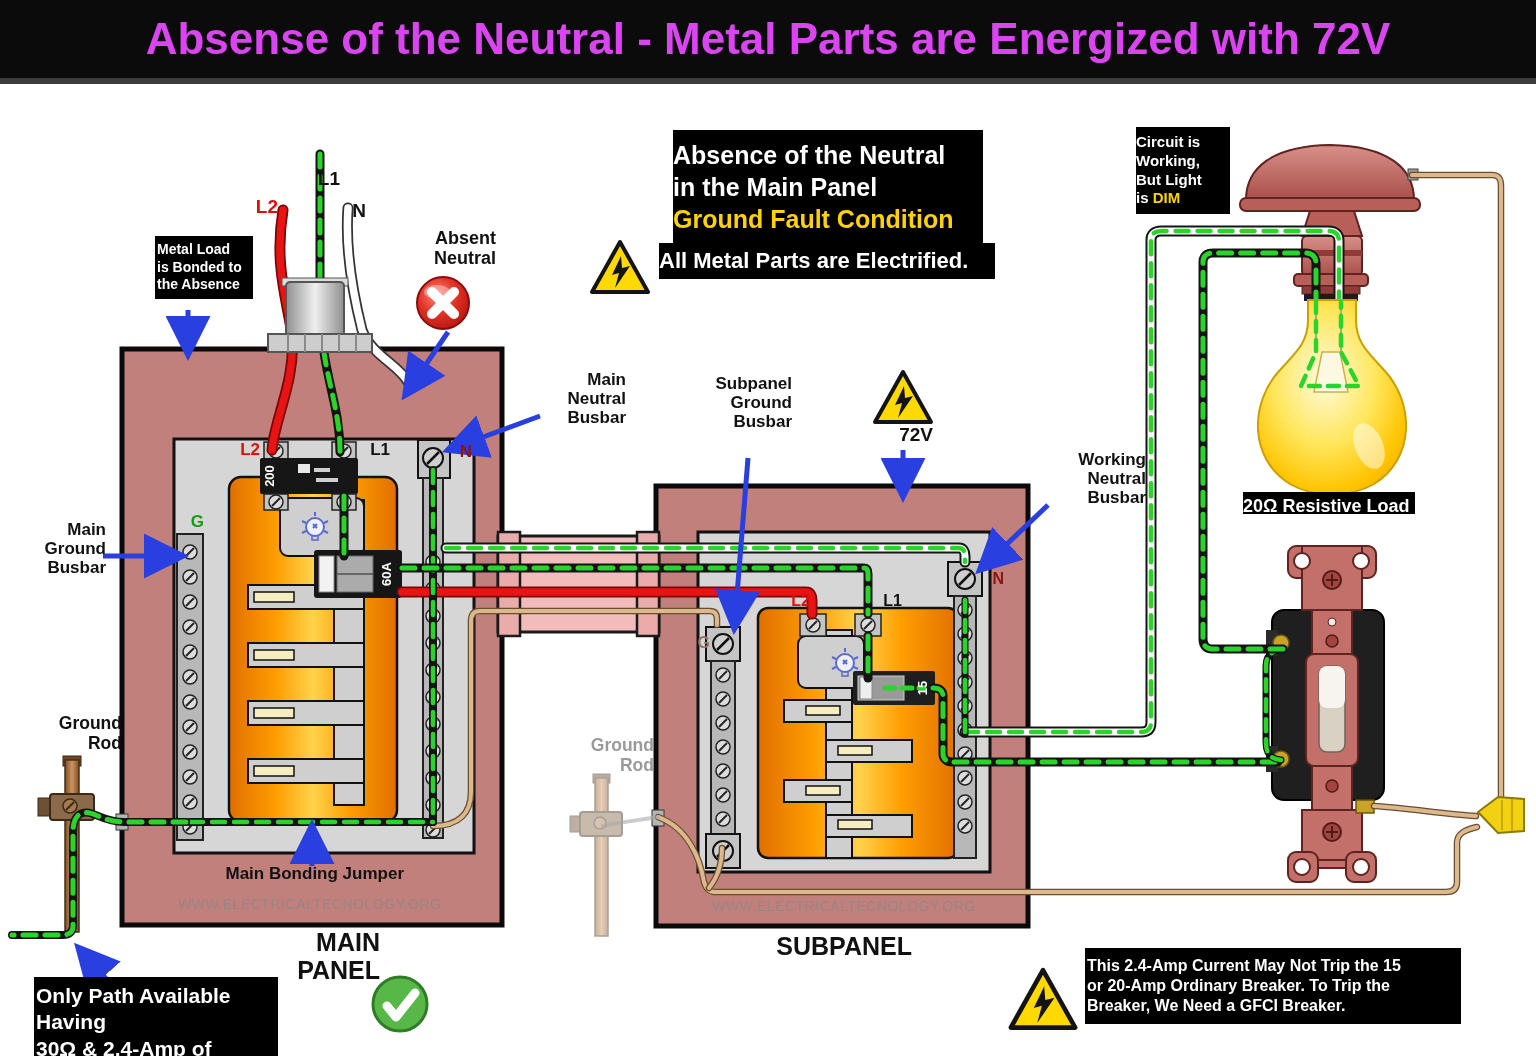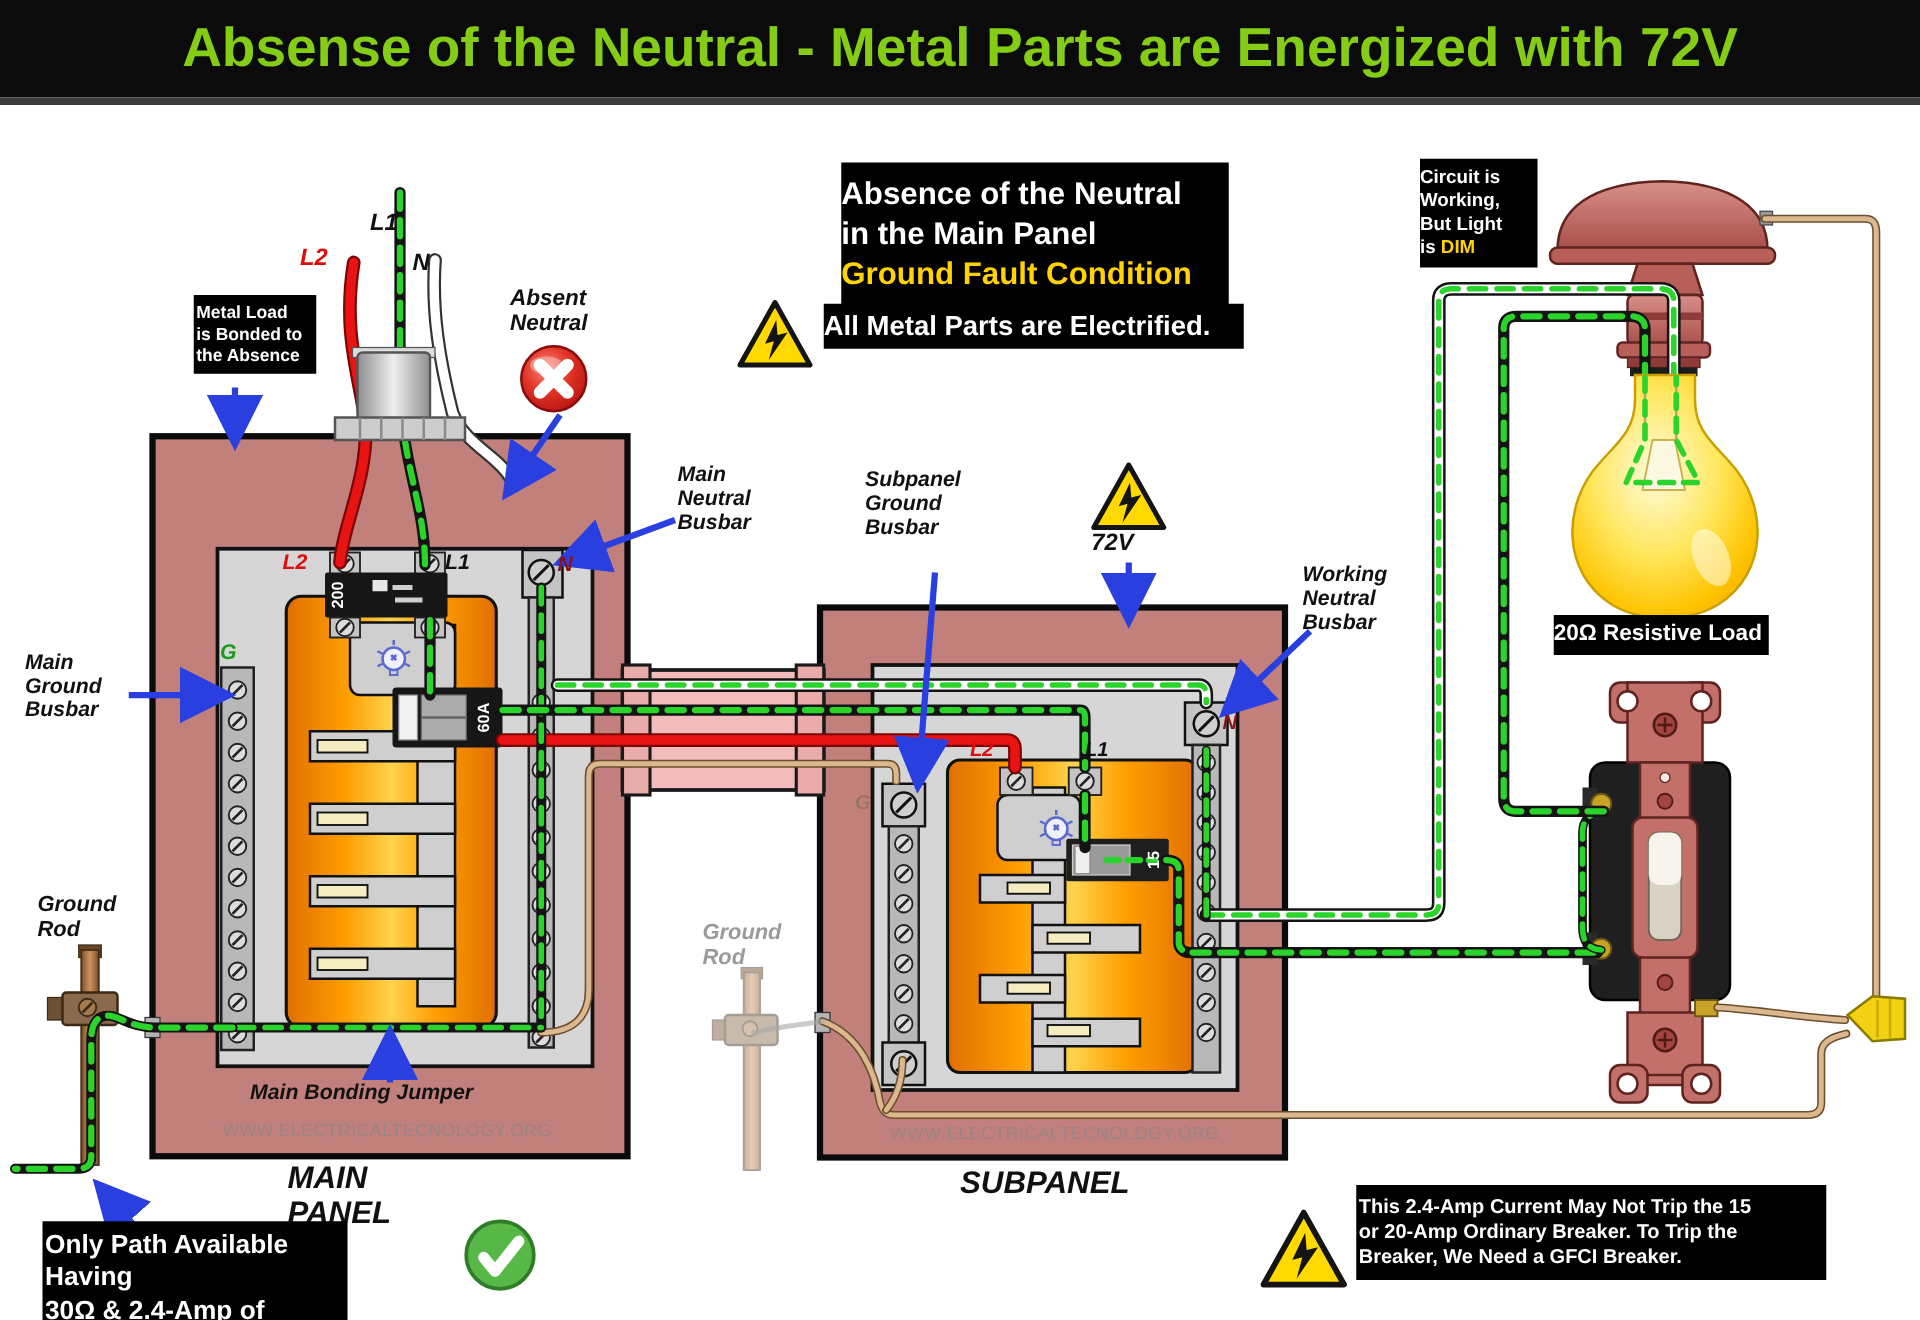--- a/index.html
+++ b/index.html
@@ -1,23 +1,23 @@
 <!DOCTYPE html>
 <html><head>
 <meta charset="utf-8">
 <style>
   html,body{margin:0;padding:0;background:#fff;}
   #stage{position:relative;width:1536px;height:1056px;overflow:hidden;background:#fff;
          font-family:"Liberation Sans",sans-serif;}
   .abs{position:absolute;}
-  .titlebar{left:0;top:0;width:1536px;height:78px;background:#0b0b0b;color:#84cc16;
+  .titlebar{left:0;top:0;width:1536px;height:78px;background:#0b0b0b;color:#d946ef;
             display:flex;align-items:center;justify-content:center;font-size:44px;font-weight:bold;}
   .titlestrip{left:0;top:78px;width:1536px;height:6px;background:#3c3c3c;}
   .blackbox{background:#000000;color:#fff;font-weight:bold;text-align:left;line-height:1.25;}
-  .lbl{color:#111;font-weight:bold;text-align:left;line-height:1.12;font-style:italic;}
+  .lbl{color:#111;font-weight:bold;text-align:right;line-height:1.12;}
   .rot{display:flex;align-items:center;justify-content:center;color:#fff;font-weight:bold;
        transform:rotate(-90deg);}
   .yellow{color:#ffd200;}
   svg{position:absolute;left:0;top:0;}
 </style>
 </head>
 <body>
 
 <div id="stage">
 
@@ -455,21 +455,21 @@
   <div>Rod</div>
 </div>
 
 <div class="abs lbl" style="left:562px;top:736px;width:92px;font-size:17.5px;color:#9a9a9a;">
   <div>Ground</div>
   <div>Rod</div>
 </div>
 
 <div class="abs lbl" style="left:873px;top:424px;width:60px;font-size:19px;">72V</div>
 
-<div class="abs blackbox" style="left:1243px;top:492px;width:172px;height:32px;line-height:28px;font-size:18px;">20Ω Resistive Load</div>
+<div class="abs blackbox" style="left:1243px;top:492px;width:172px;height:22px;line-height:28px;font-size:18px;">20Ω Resistive Load</div>
 
 <div class="abs lbl" style="left:200px;top:864px;width:204px;font-size:17px;">Main Bonding Jumper</div>
 <div class="abs" style="left:178px;top:896px;width:260px;font-size:14px;color:#9b8484;text-align:center;letter-spacing:0.5px;">WWW.ELECTRICALTECNOLOGY.ORG</div>
 <div class="abs" style="left:708px;top:898px;width:272px;font-size:14px;color:#9b8484;text-align:center;letter-spacing:0.5px;">WWW.ELECTRICALTECNOLOGY.ORG</div>
 
 <div class="abs lbl" style="left:230px;top:928px;width:150px;font-size:25px;">MAIN PANEL</div>
 <div class="abs lbl" style="left:768px;top:932px;width:144px;font-size:25px;">SUBPANEL</div>
 
 <div class="abs blackbox" style="left:34px;top:977px;width:240px;padding:6px 2px;font-size:21px;">
   <div>Only Path Available Having</div>

